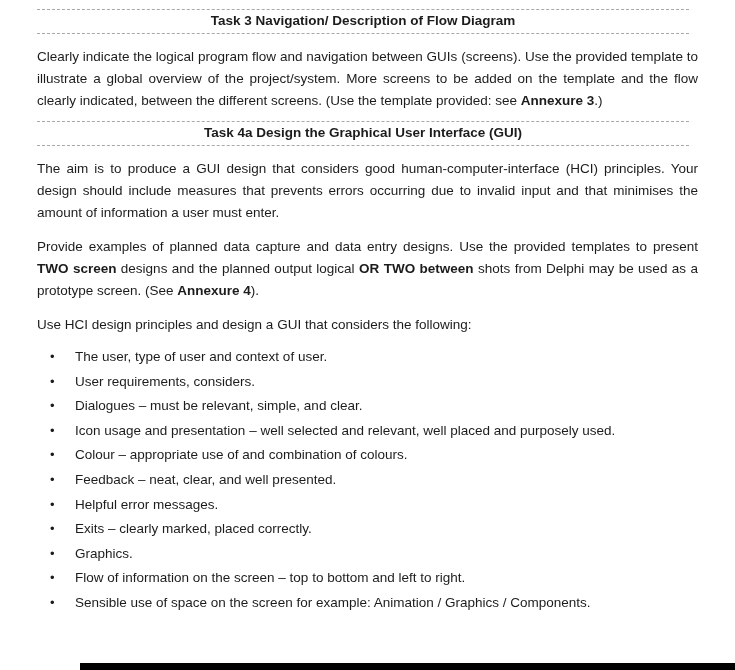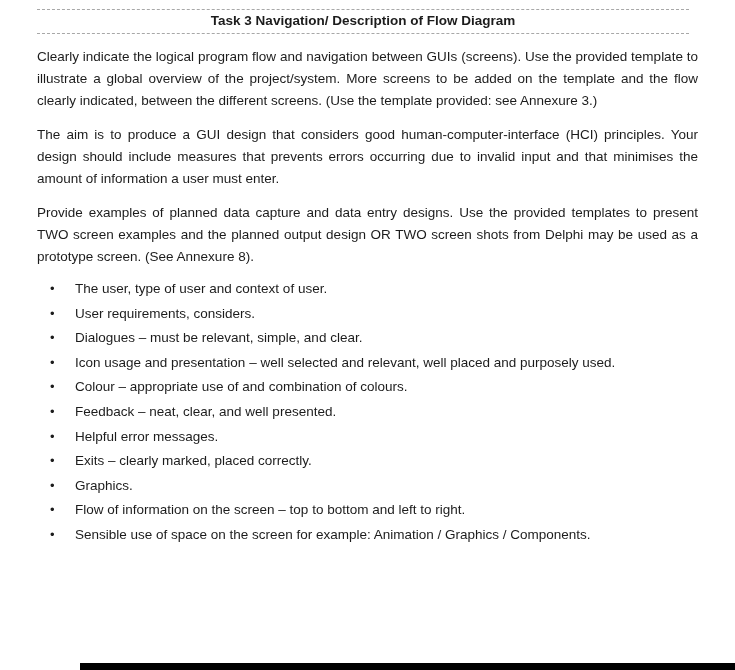--- a/index.html
+++ b/index.html
@@ -32,21 +32,21 @@
   }
   .task-heading:first-child {
     margin-top: 9px;
   }
   .doc-paragraph {
     margin: 12px 0 9px 0;
     text-align: justify;
     line-height: 22px;
   }
   .doc-paragraph .b {
-    font-weight: normal;
+    font-weight: bold;
   }
   .bullet-list {
     list-style: none;
     margin: 2px 0 0 0;
     padding: 0;
   }
   .bullet-item {
     display: flex;
     align-items: flex-start;
     line-height: 24.6px;
@@ -69,22 +69,24 @@
     background: #000000;
   }
 </style>
 </head>
 <body>
 
 <div class="page">
   <div class="content" id="doc-sections">
       <div class="task-heading"><span>Task 3 Navigation/ Description of Flow Diagram</span></div>
       <p class="doc-paragraph"><span>Clearly indicate the logical program flow and navigation between GUIs (screens). Use the provided template to illustrate a global overview of the project/system. More screens to be added on the template and the flow clearly indicated, between the different screens. (Use the template provided: see </span><span class="b">Annexure 3</span><span>.)</span></p>
+      <div class="task-heading"><span>Task 4a Design the Graphical User Interface (GUI)</span></div>
       <p class="doc-paragraph"><span>The aim is to produce a GUI design that considers good human-computer-interface (HCI) principles. Your design should include measures that prevents errors occurring due to invalid input and that minimises the amount of information a user must enter.</span></p>
-      <p class="doc-paragraph"><span>Provide examples of planned data capture and data entry designs.  Use the provided templates to present </span><span class="b">TWO screen</span><span> examples and the planned output design </span><span class="b">OR TWO screen</span><span> shots from Delphi may be used as a prototype screen. (See </span><span class="b">Annexure 8</span><span>).</span></p>
+      <p class="doc-paragraph"><span>Provide examples of planned data capture and data entry designs.  Use the provided templates to present </span><span class="b">TWO screen</span><span> designs and the planned output logical </span><span class="b">OR TWO between</span><span> shots from Delphi may be used as a prototype screen. (See </span><span class="b">Annexure 4</span><span>).</span></p>
+      <p class="doc-paragraph"><span>Use HCI design principles and design a GUI that considers the following:</span></p>
       <ul class="bullet-list">
         <li class="bullet-item">
           <span class="bullet-marker">•</span>
           <span class="bullet-text">The user, type of user and context of user.</span>
         </li>
         <li class="bullet-item">
           <span class="bullet-marker">•</span>
           <span class="bullet-text">User requirements, considers.</span>
         </li>
         <li class="bullet-item">

